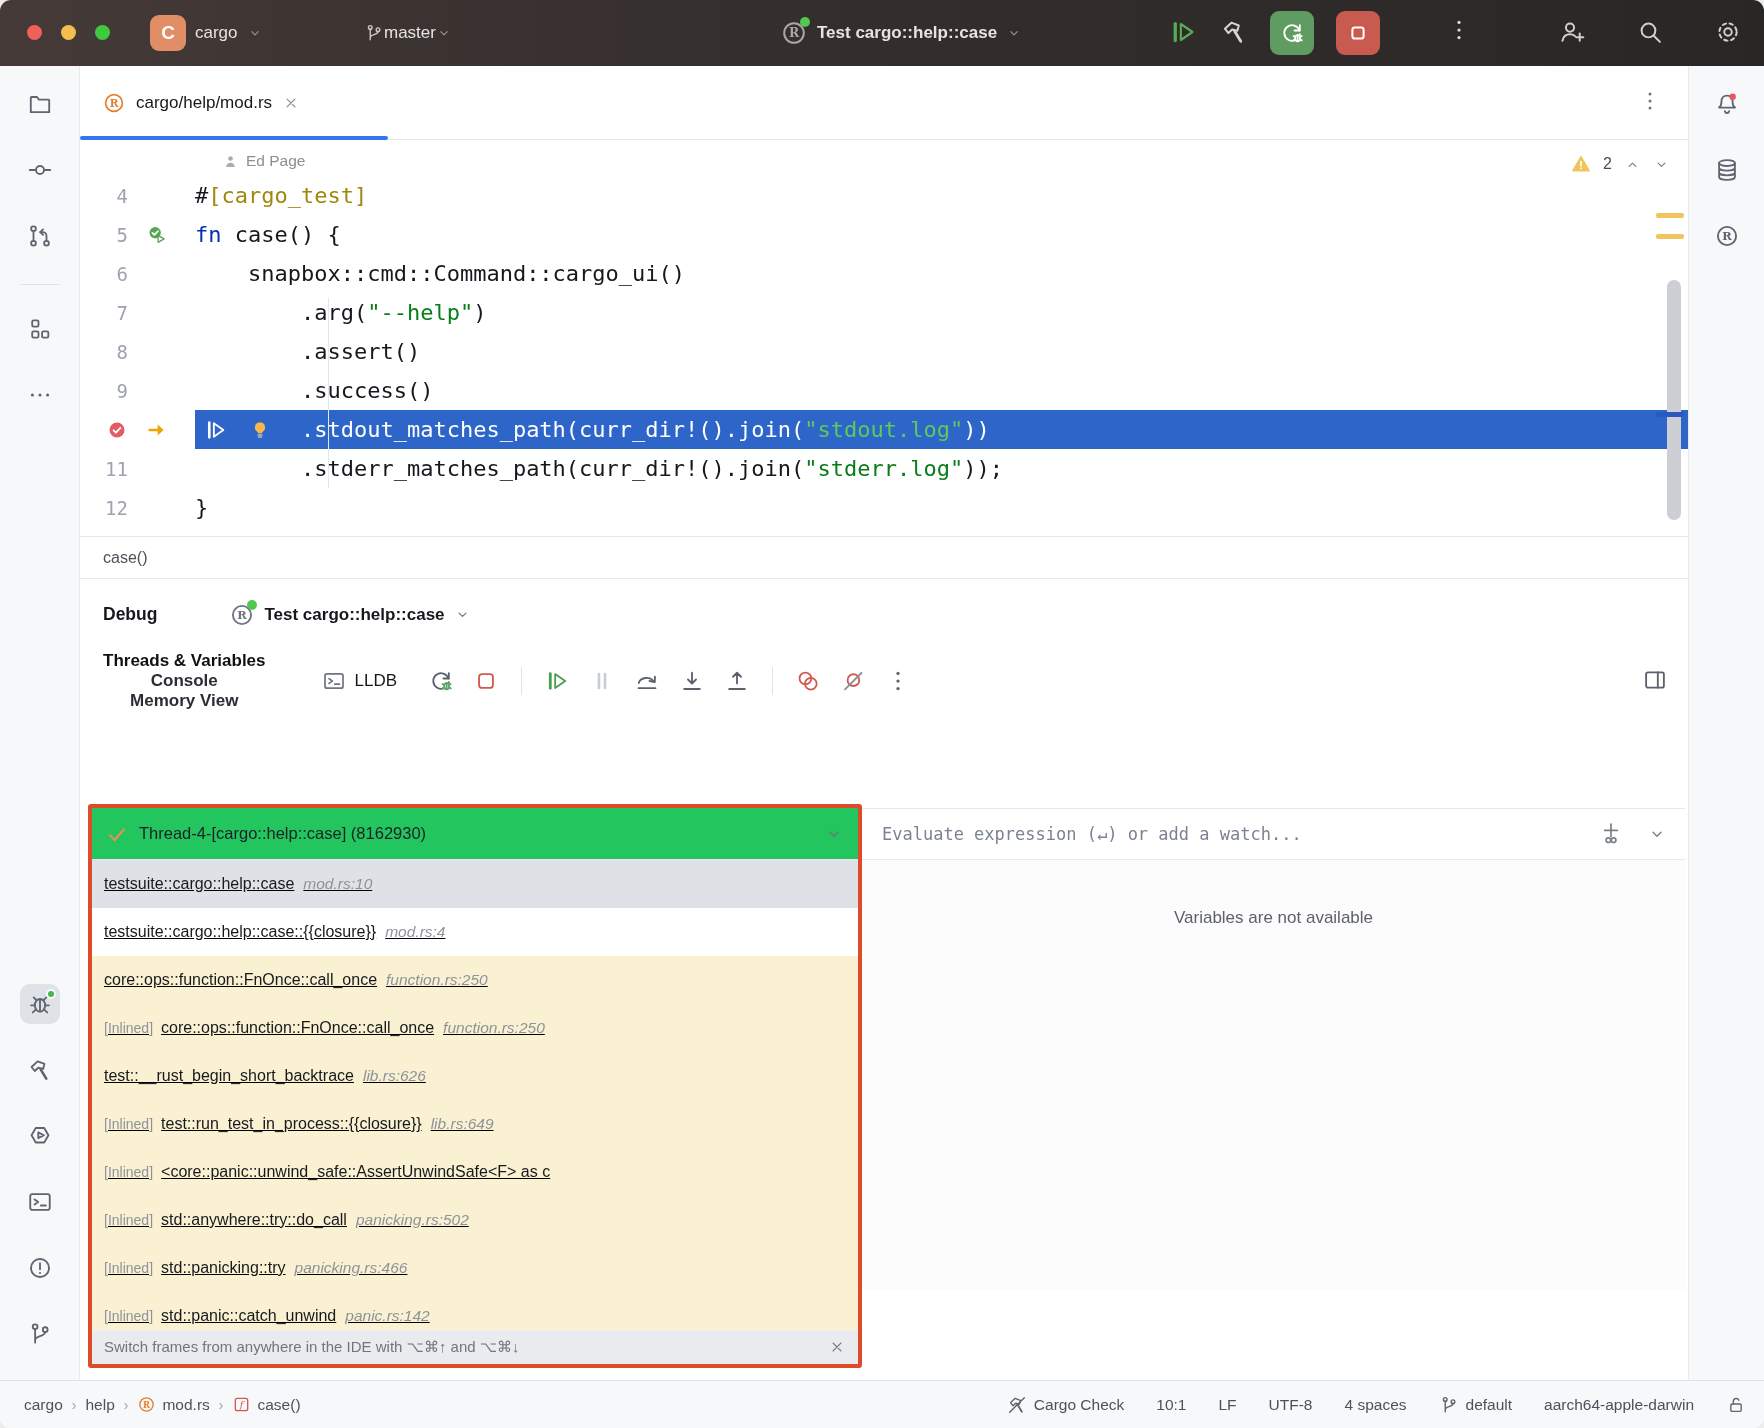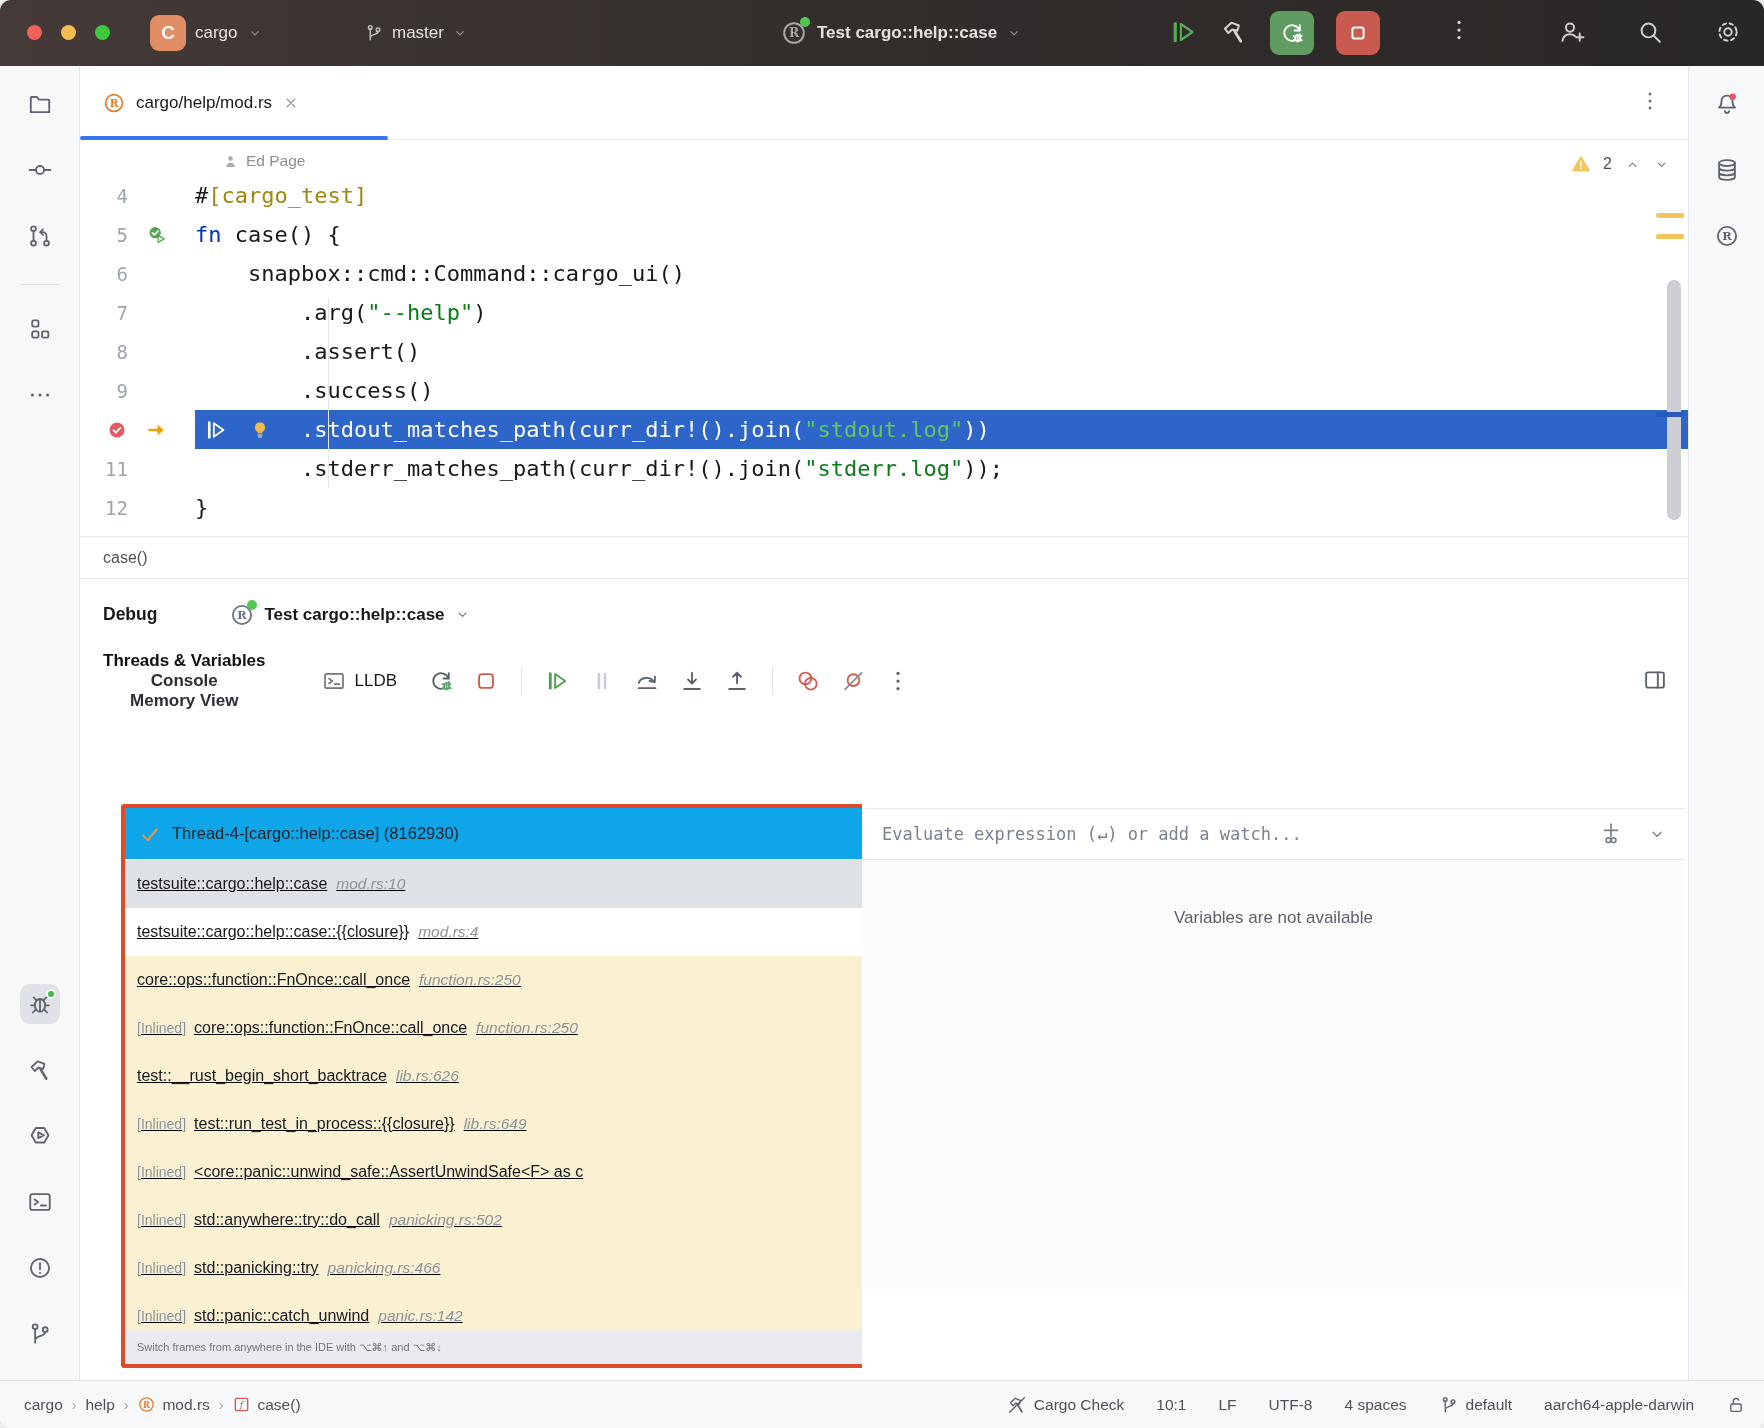--- a/index.html
+++ b/index.html
@@ -8,21 +8,21 @@
   .window{width:1764px;height:1428px;border-radius:11px;overflow:hidden;background:#fff;position:relative;}
 
   
   .titlebar{height:66px;background:linear-gradient(90deg,#453a37 0%,#352f2d 40%,#292726 100%);position:relative;color:#dcdad8;}
   .traffic{position:absolute;left:27px;top:25px;display:flex;gap:19px;}
   .tl{width:15px;height:15px;border-radius:50%;}
   .tl.red{background:#f2605a;}.tl.yel{background:#f5bd4f;}.tl.grn{background:#3ec93e;}
   .tb-left{position:absolute;left:150px;top:0;height:66px;display:flex;align-items:center;gap:9px;}
   .proj-chip{width:36px;height:36px;border-radius:9px;background:#e18d66;color:#fff;font-weight:bold;font-size:19px;display:flex;align-items:center;justify-content:center;}
   .tb-label{font-size:17px;color:#e6e4e2;}
-  .tb-branch{position:absolute;left:364px;top:0;height:66px;display:flex;align-items:center;gap:8px;}
+  .tb-branch{position:absolute;left:364px;top:0;height:66px;display:flex;align-items:center;}
   .tb-run{position:absolute;left:780px;top:0;height:66px;display:flex;align-items:center;gap:9px;}
   .tb-run .tb-label{font-weight:bold;}
   .rust-badge{position:relative;width:28px;height:28px;color:#a9a7a5;}
   .rust-badge .dot{position:absolute;top:-2px;right:-2px;width:10px;height:10px;border-radius:50%;background:#52c84e;}
   .tb-actions{position:absolute;left:1168px;top:0;height:66px;display:flex;align-items:center;gap:22px;}
   .sq-btn{width:44px;height:44px;border-radius:9px;border:none;display:flex;align-items:center;justify-content:center;cursor:default;padding:0;}
   .sq-btn.green{background:#609c61;color:#fff;}
   .sq-btn.red{background:#c95a50;color:#fff;}
   .tb-kebab{position:absolute;left:1446px;top:17px;color:#c6c3c1;}
   .tb-right{position:absolute;right:22px;top:0;height:66px;display:flex;align-items:center;gap:50px;color:#d2d0ce;}
@@ -83,33 +83,33 @@
   .dbg-toolbar{display:flex;align-items:center;gap:17px;margin-left:30px;}
   .tbtn{background:none;border:none;padding:0;width:28px;height:28px;display:flex;align-items:center;justify-content:center;color:#5b616b;}
   .tbtn.red{color:#d15b51;}
   .tbtn.green{color:#4d9d51;}
   .tbtn.dim{color:#c8ccd4;}
   .tsep{width:1px;height:28px;background:#e0e2e6;margin:0 4px;}
   .layout-btn{margin-left:auto;margin-right:20px;color:#5b616b;background:none;border:none;padding:0;}
 
   
   .dbg-content{flex:1;position:relative;background:#fff;}
-  .frames-box{position:absolute;left:8px;top:92px;width:774px;height:564px;border:4px solid #dd4b2b;border-radius:3px;background:#0ea5e9;display:flex;flex-direction:column;overflow:hidden;margin-left:33px;}
+  .frames-box{position:absolute;left:8px;top:92px;width:774px;height:564px;border:4px solid #dd4b2b;border-radius:3px;background:#22c55e;display:flex;flex-direction:column;overflow:hidden;}
   .thread-row{height:52px;flex:0 0 auto;display:flex;align-items:center;gap:11px;padding:0 14px;border-bottom:1px solid #e7e9ec;}
   .thread-row .lbl{font-size:16.5px;color:#1d2025;}
   .thread-row .chv{margin-left:auto;color:#6e7480;}
   .frames-list{flex:1;overflow:hidden;position:relative;}
   .frame{height:48px;display:flex;align-items:center;padding:0 12px;white-space:nowrap;overflow:hidden;font-size:16px;text-decoration:underline;}
   .frame.selected{background:#dee1e6;}
   .frame.user{background:#fff;}
   .frame.lib{background:#faf0d2;}
   .frame .inl{color:#8e939b;font-size:14px;margin-right:8px;flex:0 0 auto;}
   .frame .fname{color:#17191d;flex:0 0 auto;}
   .frame .floc{color:#8e939b;font-style:italic;margin-left:9px;font-size:15.5px;flex:0 0 auto;}
-  .hint-bar{position:absolute;left:0;right:0;bottom:0;height:34px;background:#e9ebef;display:flex;align-items:center;padding:0 12px;font-size:11px;color:#70757e;gap:8px;}
+  .hint-bar{position:absolute;left:0;right:0;bottom:0;height:34px;background:#e9ebef;display:flex;align-items:center;padding:0 12px;font-size:15px;color:#70757e;gap:8px;}
   .hint-bar .ic{margin-left:auto;color:#70757e;}
 
   .watch-pane{position:absolute;left:782px;top:0;right:3px;bottom:6px;background:#fff;}
   .eval-row{margin-top:96px;height:52px;border-top:1px solid #e7e9ec;border-bottom:1px solid #e7e9ec;display:flex;align-items:center;padding:0 18px 0 20px;}
   .eval-text{font-family:"DejaVu Sans Mono",monospace;font-size:17px;color:#7b8292;}
   .eval-actions{margin-left:auto;display:flex;align-items:center;gap:24px;color:#7a8088;}
   .vars-area{height:430px;background:#fcfcfd;display:flex;justify-content:center;padding-top:48px;}
   .vars-msg{font-size:17px;color:#5d616b;}
 
   

